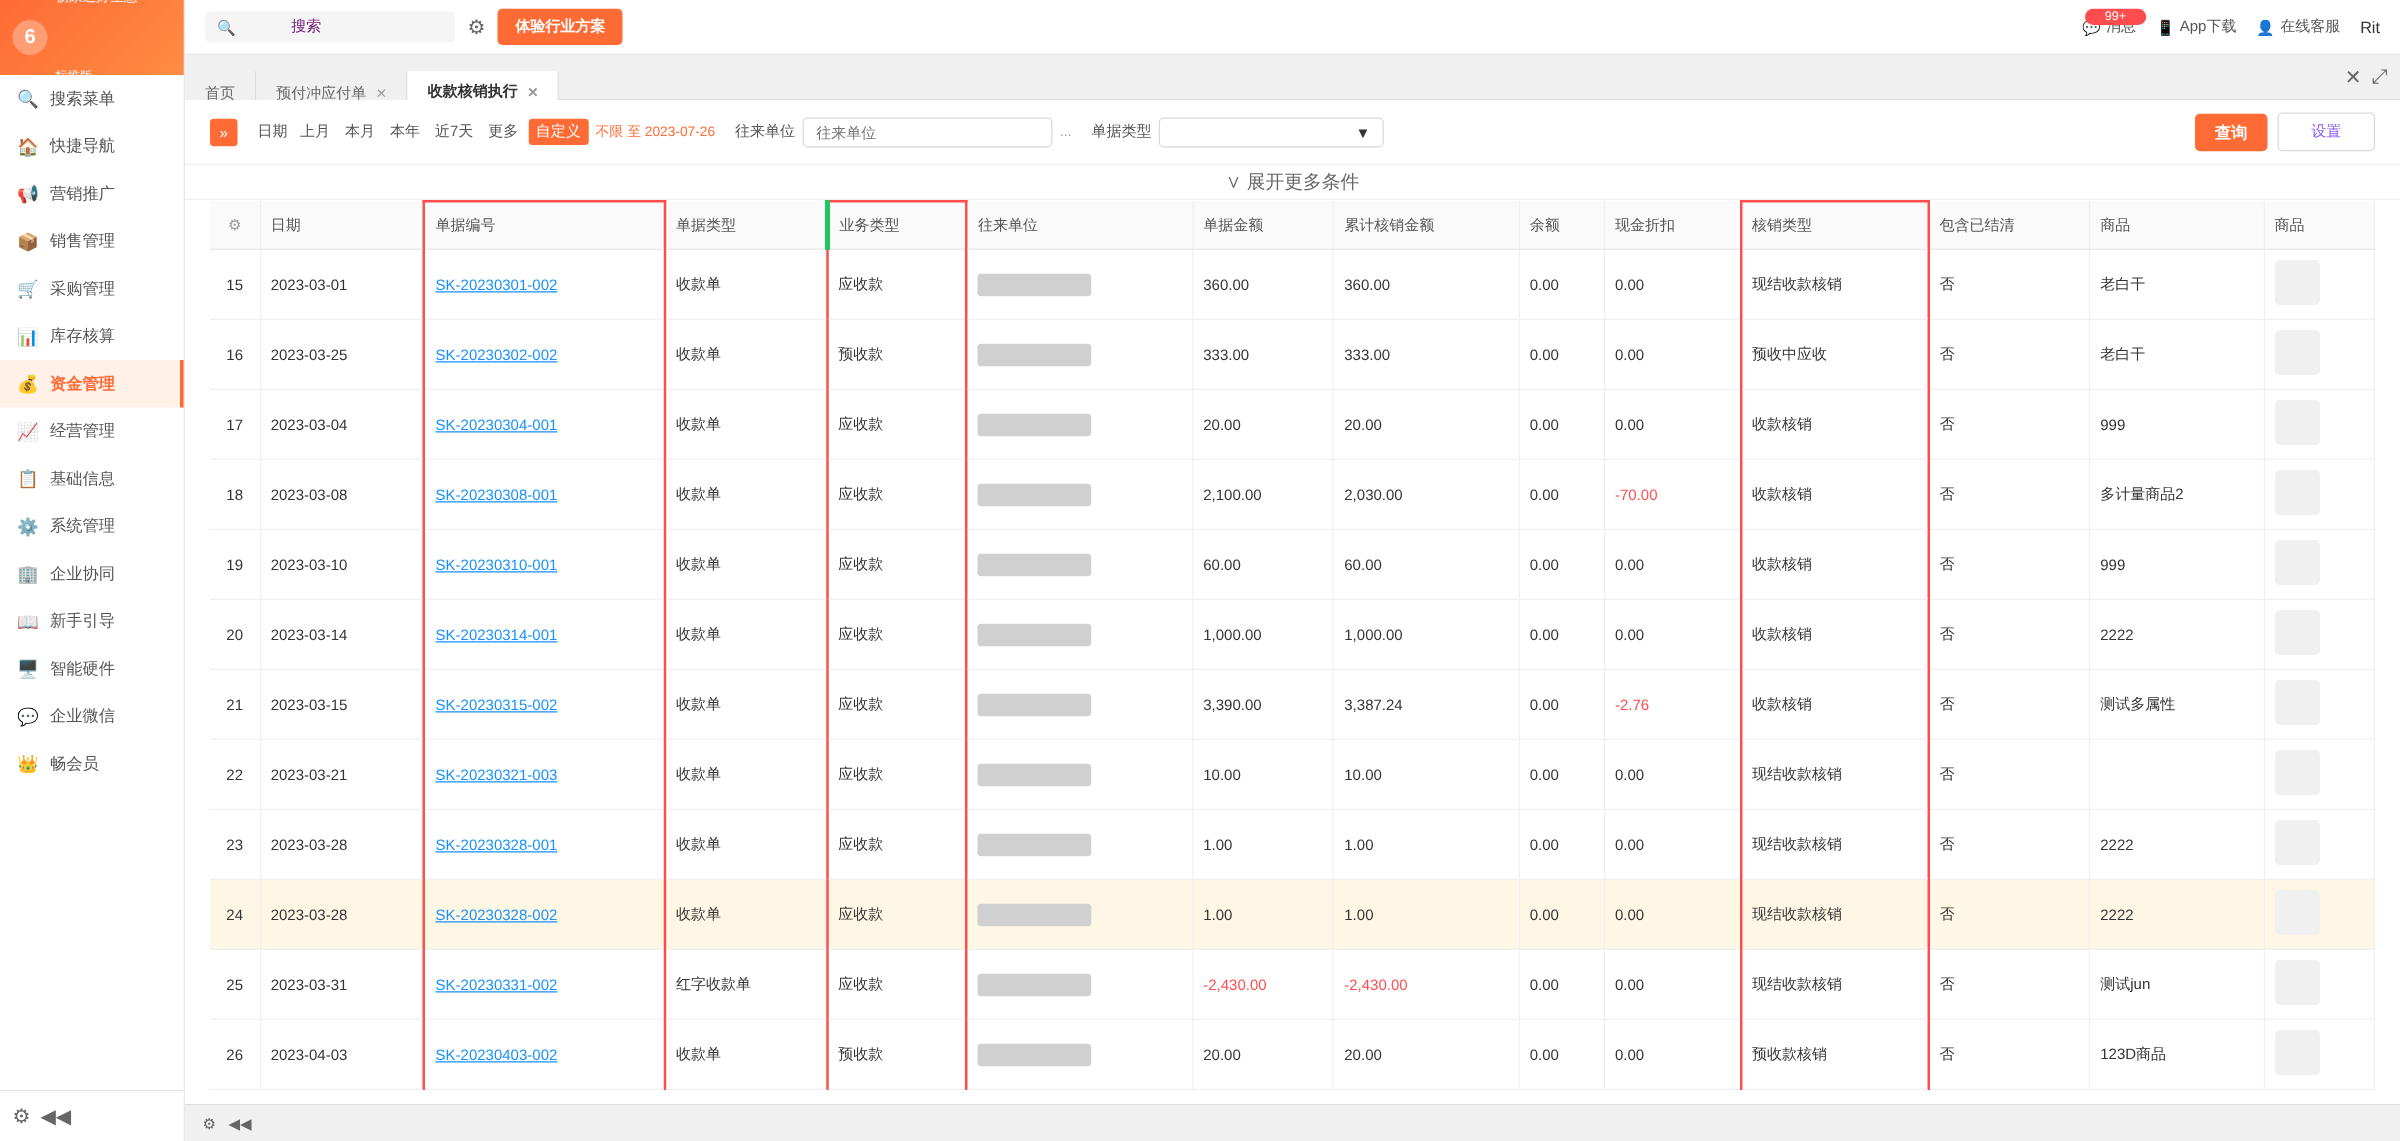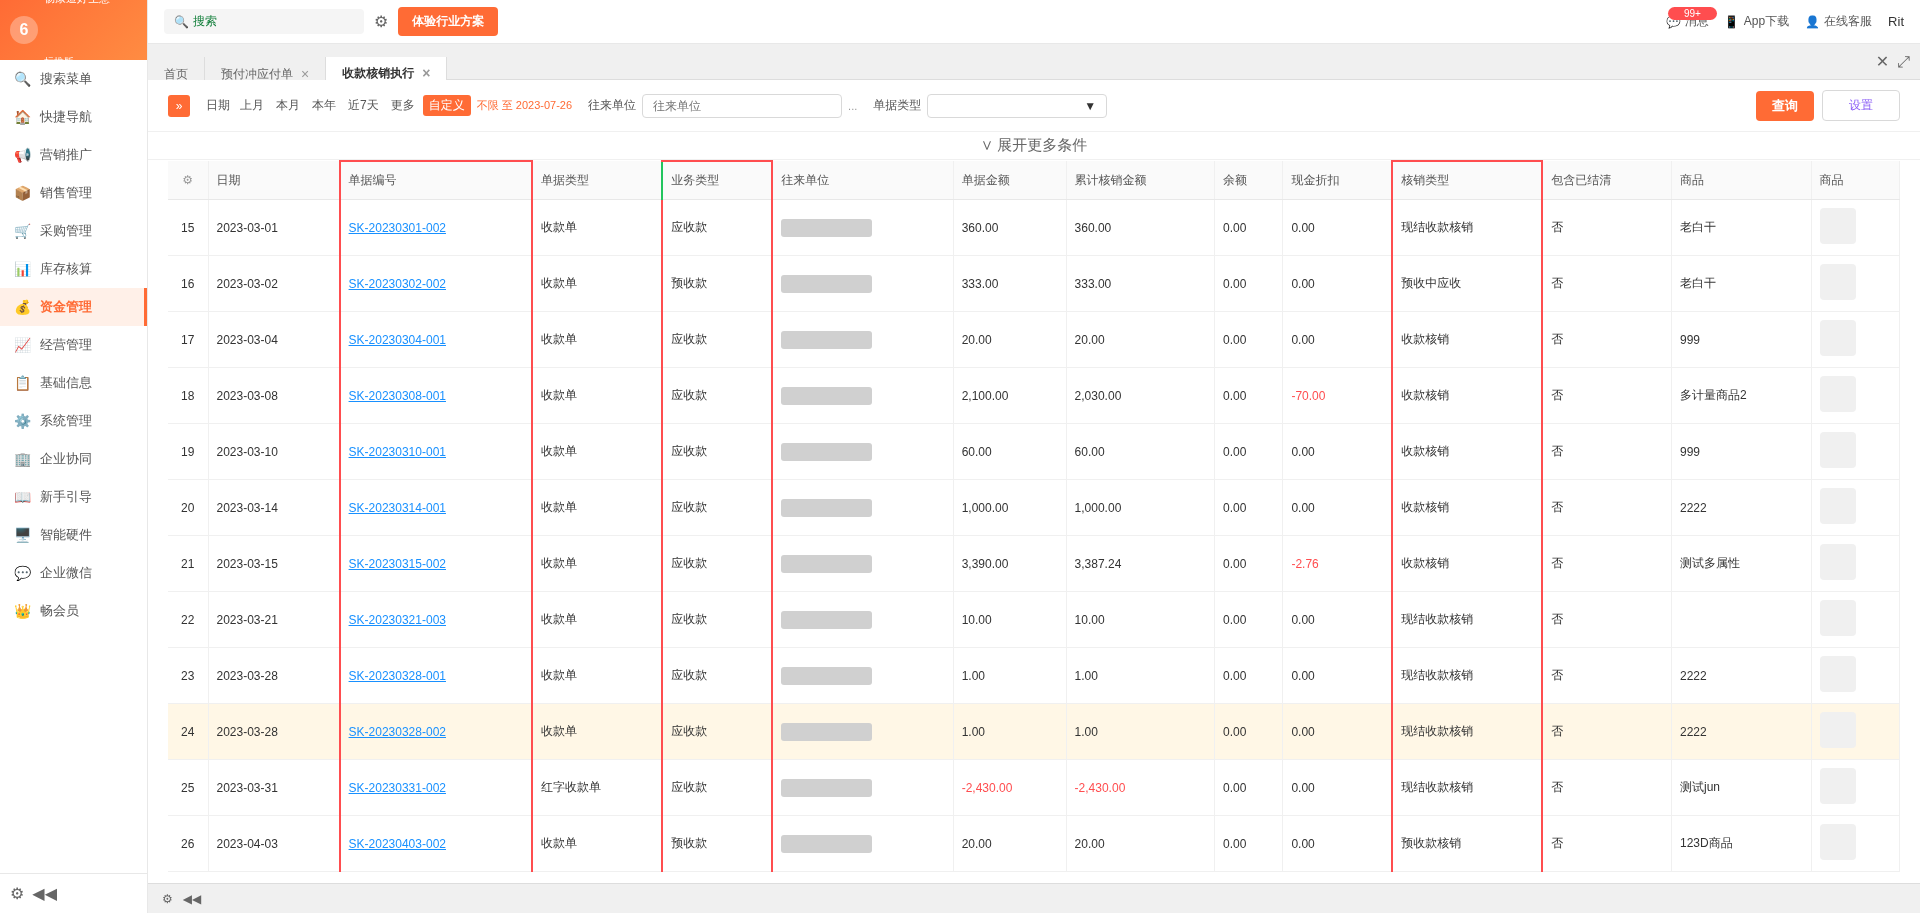--- a/index.html
+++ b/index.html
@@ -73,21 +73,21 @@
     tr.highlighted { background: #fff7e6; }
     .link-text { color: #1890ff; cursor: pointer; text-decoration: underline; }
     .negative { color: #ff4d4f; }
     .footer-bar { height: 30px; background: #f0f0f0; border-top: 1px solid #ddd; display: flex; align-items: center; padding: 0 14px; gap: 10px; }
     .footer-icon { color: #666; cursor: pointer; }
 
     
     .col-docno { border-left: 2px solid #ff4d4f; border-right: 2px solid #ff4d4f; }
     .col-docno-header { border-left: 2px solid #ff4d4f; border-right: 2px solid #ff4d4f; border-top: 2px solid #ff4d4f; }
     .col-biz { border-left: 2px solid #ff4d4f; border-right: 2px solid #ff4d4f; }
-    .col-biz-header { border-left: 2px solid #22c55e; border-right: 2px solid #ff4d4f; border-top: 2px solid #ff4d4f; }
+    .col-biz-header { border-left: 4px solid #22c55e; border-right: 2px solid #ff4d4f; border-top: 2px solid #ff4d4f; }
     .col-cancel-type { border-left: 2px solid #ff4d4f; border-right: 2px solid #ff4d4f; }
     .col-cancel-type-header { border-left: 2px solid #ff4d4f; border-right: 2px solid #ff4d4f; border-top: 2px solid #ff4d4f; }
 
     
     ::-webkit-scrollbar { width: 6px; height: 6px; }
     ::-webkit-scrollbar-thumb { background: #ccc; border-radius: 3px; }
     ::-webkit-scrollbar-track { background: #f5f5f5; }
 
     .img-placeholder { width: 36px; height: 36px; background: #f0f0f0; border-radius: 4px; display: inline-block; }
   </style>
@@ -168,21 +168,21 @@
     <span style="font-size:16px; color:#666; cursor:pointer;">⚙</span>
     <span style="font-size:16px; color:#666; cursor:pointer;">◀◀</span>
   </div>
 </div>
 
 <div class="main">
 
   <div class="topbar">
     <div class="topbar-search">
       <span>🔍</span>
-      <span style="color:#15803d;">搜索</span>
+      <span style="color:#701a75;margin-left:40px;">搜索</span>
     </div>
     <span class="topbar-settings">⚙</span>
     <button class="topbar-btn">体验行业方案</button>
     <div class="topbar-right">
       <div class="topbar-badge">
         <span>💬</span>
         <span>消息</span>
         <span class="badge-count">99+</span>
       </div>
       <div class="topbar-badge">
@@ -290,21 +290,21 @@
                 <td>360.00</td>
                 <td>0.00</td>
                 <td>0.00</td>
                 <td class="col-cancel-type">现结收款核销</td>
                 <td>否</td>
                 <td>老白干</td>
                 <td><span class="img-placeholder"></span></td>
               </tr>
               <tr>
                 <td>16</td>
-                <td>2023-03-02</td>
+                <td>2023-03-25</td>
                 <td class="col-docno"><span class="link-text">SK-20230302-002</span></td>
                 <td>收款单</td>
                 <td class="col-biz">预收款</td>
                 <td><span style="background:#d0d0d0; border-radius:3px; color:transparent; user-select:none; padding:2px 20px;">██████</span></td>
                 <td>333.00</td>
                 <td>333.00</td>
                 <td>0.00</td>
                 <td>0.00</td>
                 <td class="col-cancel-type">预收中应收</td>
                 <td>否</td>

